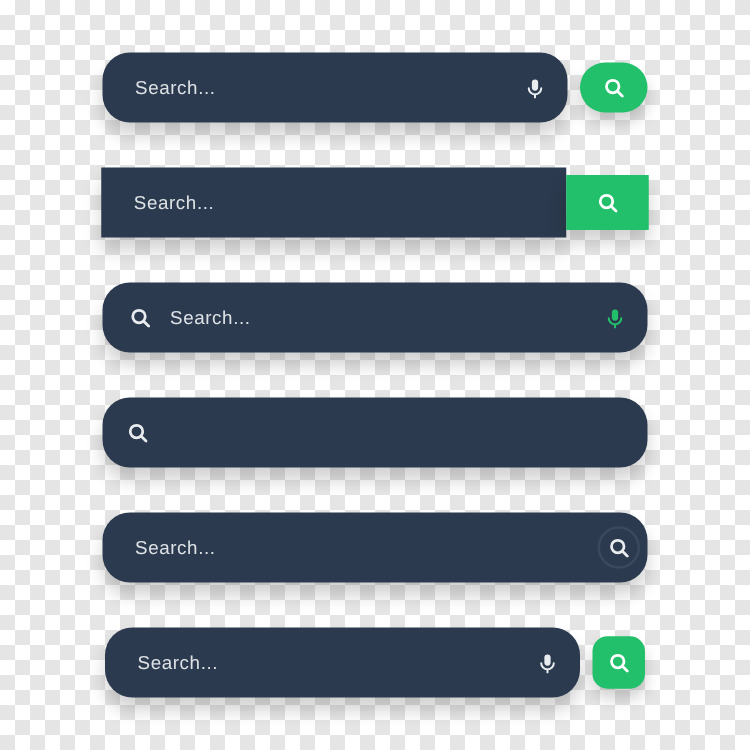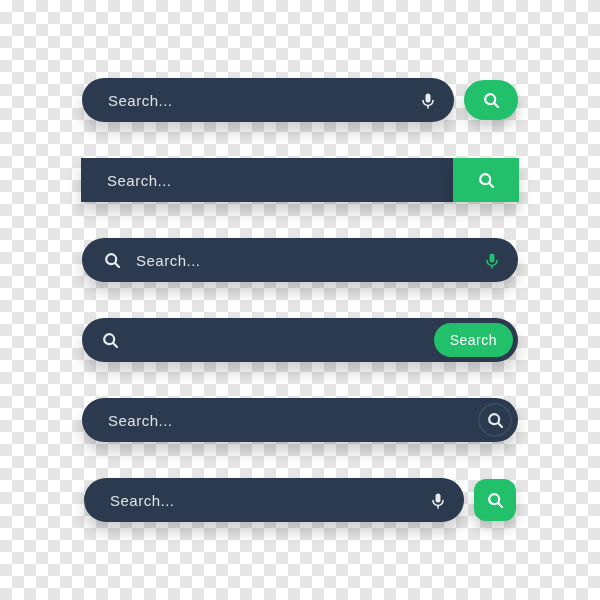--- a/index.html
+++ b/index.html
@@ -17,21 +17,21 @@
     display: flex;
     flex-direction: column;
     align-items: center;
     justify-content: center;
     gap: 36px;
     padding: 60px 0;
   }
   .row { display: flex; align-items: center; gap: 10px; }
   .bar {
     background: #2b3a4e;
-    height: 44px;
+    height: 56px;
     display: flex;
     align-items: center;
     color: #d7dde4;
     font-size: 15px;
     letter-spacing: 0.5px;
     box-shadow: 0 10px 14px rgba(0,0,0,0.18);
   }
   .pill { border-radius: 22px; }
   .rect { border-radius: 0; }
   .placeholder { flex: 1; padding: 0 4px; color: #e8ecef; opacity: 0.95; }
@@ -139,23 +139,20 @@
 </div>
 
 <div class="row">
   <div class="bar pill padl w436" style="gap:12px;padding-left:20px">
     <span class="icon" style="color:#e8ecef">
       <svg width="16" height="16">
           <use href="#mag"></use>
         </svg>
     </span>
     <span class="placeholder"></span>
-    <div class="btn-inset">
-      <span>Search</span>
-    </div>
   </div>
 </div>
 
 <div class="row">
   <div class="bar pill padl w436">
     <span class="placeholder">Search...</span>
     <div class="circle-inset">
       <span class="icon" style="color:#e8ecef">
         <svg width="16" height="16">
             <use href="#mag"></use>

